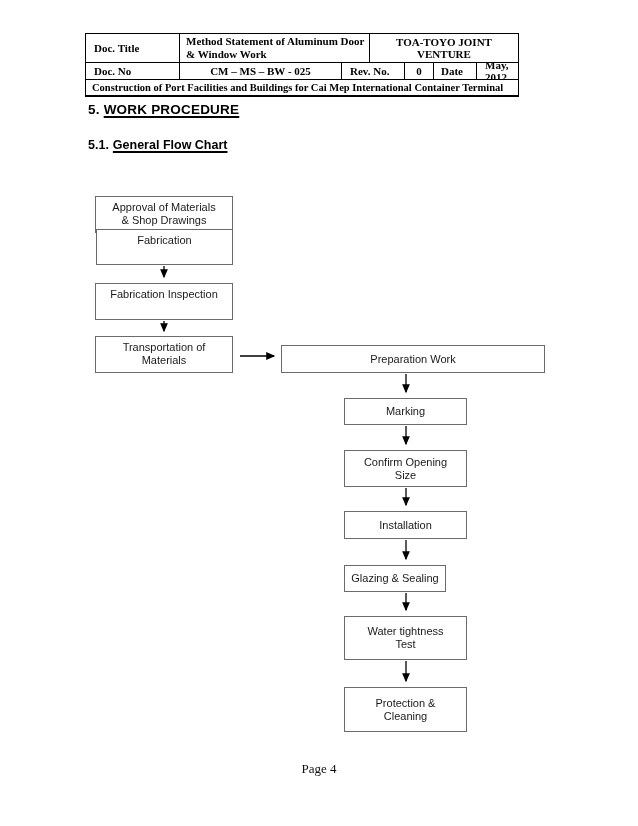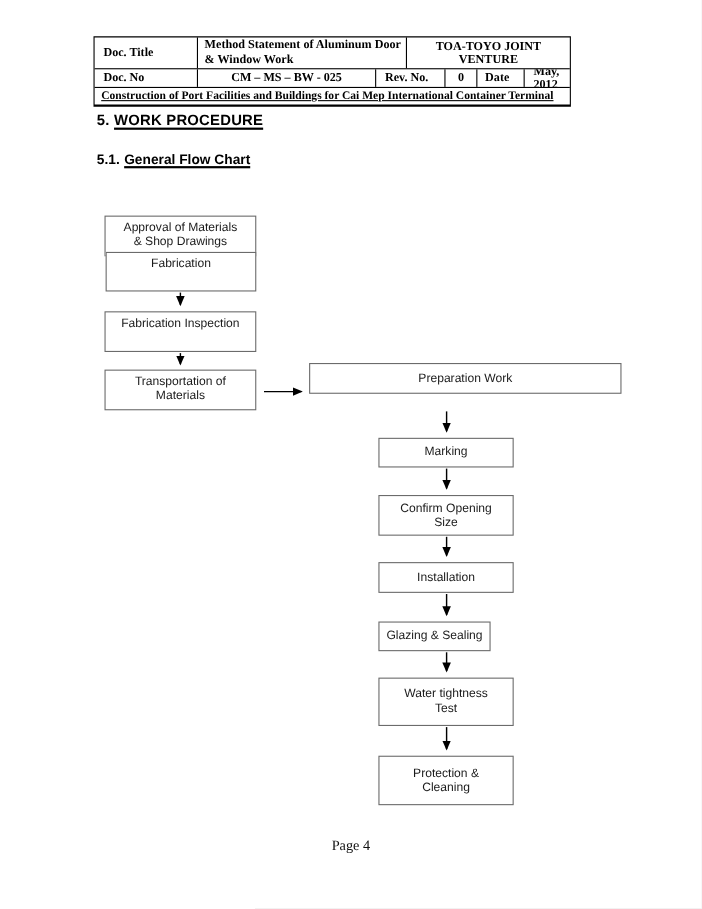--- a/index.html
+++ b/index.html
@@ -27,21 +27,21 @@
     font-weight: bold;
     font-size: 11px;
     color: #000;
   }
   .t-row { display: flex; align-items: stretch; }
   .t-row + .t-row { border-top: 1px solid #000; }
   .cell { display: flex; align-items: center; overflow: hidden; }
   .cell + .cell { border-left: 1px solid #000; }
   .r1 { height: 28px; }
   .r2 { height: 17px; }
-  .r3 { height: 16px; text-decoration: underline; }
+  .r3 { height: 16px; }
   .c-doc-title-label   { width: 93px;  padding-left: 8px; }
   .c-doc-title-value   { width: 190px; padding-left: 6px; line-height: 13px; }
   .c-company           { flex: 1; justify-content: center; text-align: center; }
   .c-doc-no-label      { width: 93px;  padding-left: 8px; }
   .c-doc-no-value      { width: 162px; justify-content: center; }
   .c-rev-label         { width: 63px;  padding-left: 8px; }
   .c-rev-value         { width: 29px;  justify-content: center; }
   .c-date-label        { width: 43px;  padding-left: 7px; }
   .c-date-value        { flex: 1;      padding-left: 8px; }
   .c-project           { width: 100%;  padding-left: 6px; font-size: 10.5px; white-space: nowrap; }
@@ -75,21 +75,21 @@
     display: flex;
     justify-content: center;
   }
   .fc-left  { align-items: flex-start; padding-top: 4px; }
   .fc-right { align-items: center; }
 
   .b-approval       { left: 95px;  top: 176px; width: 138px; height: 37px; margin-top: 20px; }
   .b-fabrication    { left: 96px;  top: 229px; width: 137px; height: 36px; }
   .b-fab-inspection { left: 95px;  top: 283px; width: 138px; height: 37px; }
   .b-transportation { left: 95px;  top: 336px; width: 138px; height: 37px; }
-  .b-preparation    { left: 281px; top: 330px; width: 284px; height: 28px; }
+  .b-preparation    { left: 281px; top: 345px; width: 264px; height: 28px; }
   .b-marking        { left: 344px; top: 398px; width: 123px; height: 27px; }
   .b-confirm        { left: 344px; top: 450px; width: 123px; height: 37px; }
   .b-installation   { left: 344px; top: 511px; width: 123px; height: 28px; }
   .b-glazing        { left: 344px; top: 565px; width: 102px; height: 27px; }
   .b-water          { left: 344px; top: 616px; width: 123px; height: 44px; }
   .b-protection     { left: 344px; top: 687px; width: 123px; height: 45px; }
 
   .fc-arrows {
     position: absolute; left: 0; top: 0;
     width: 638px; height: 826px;

